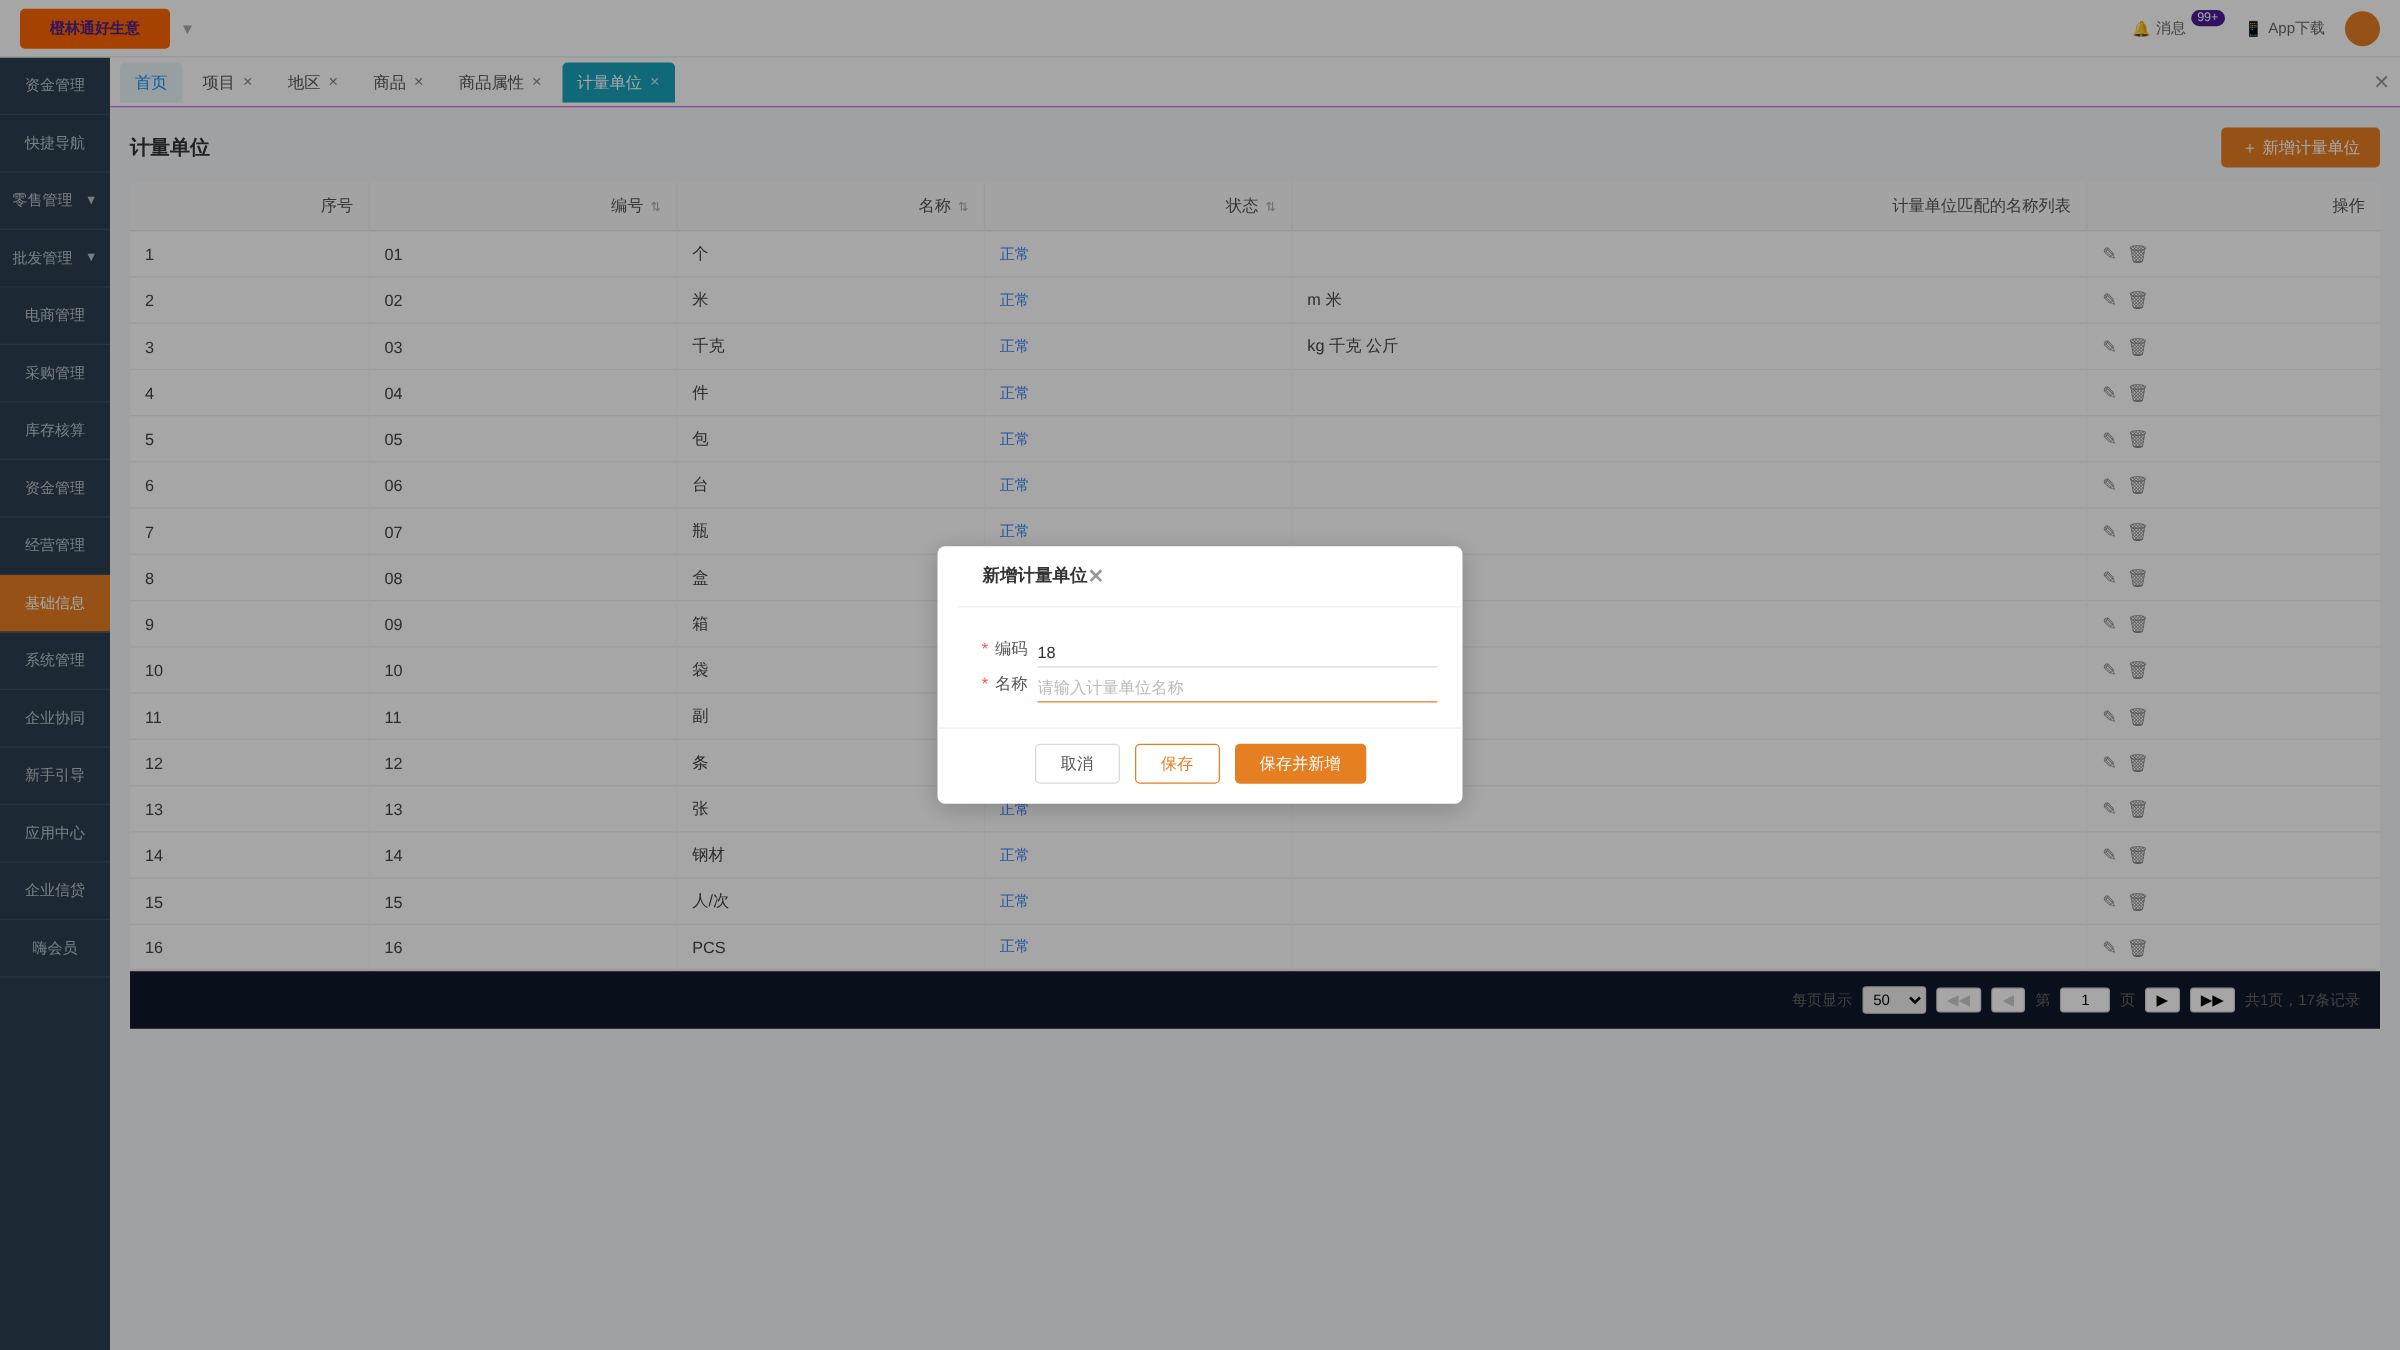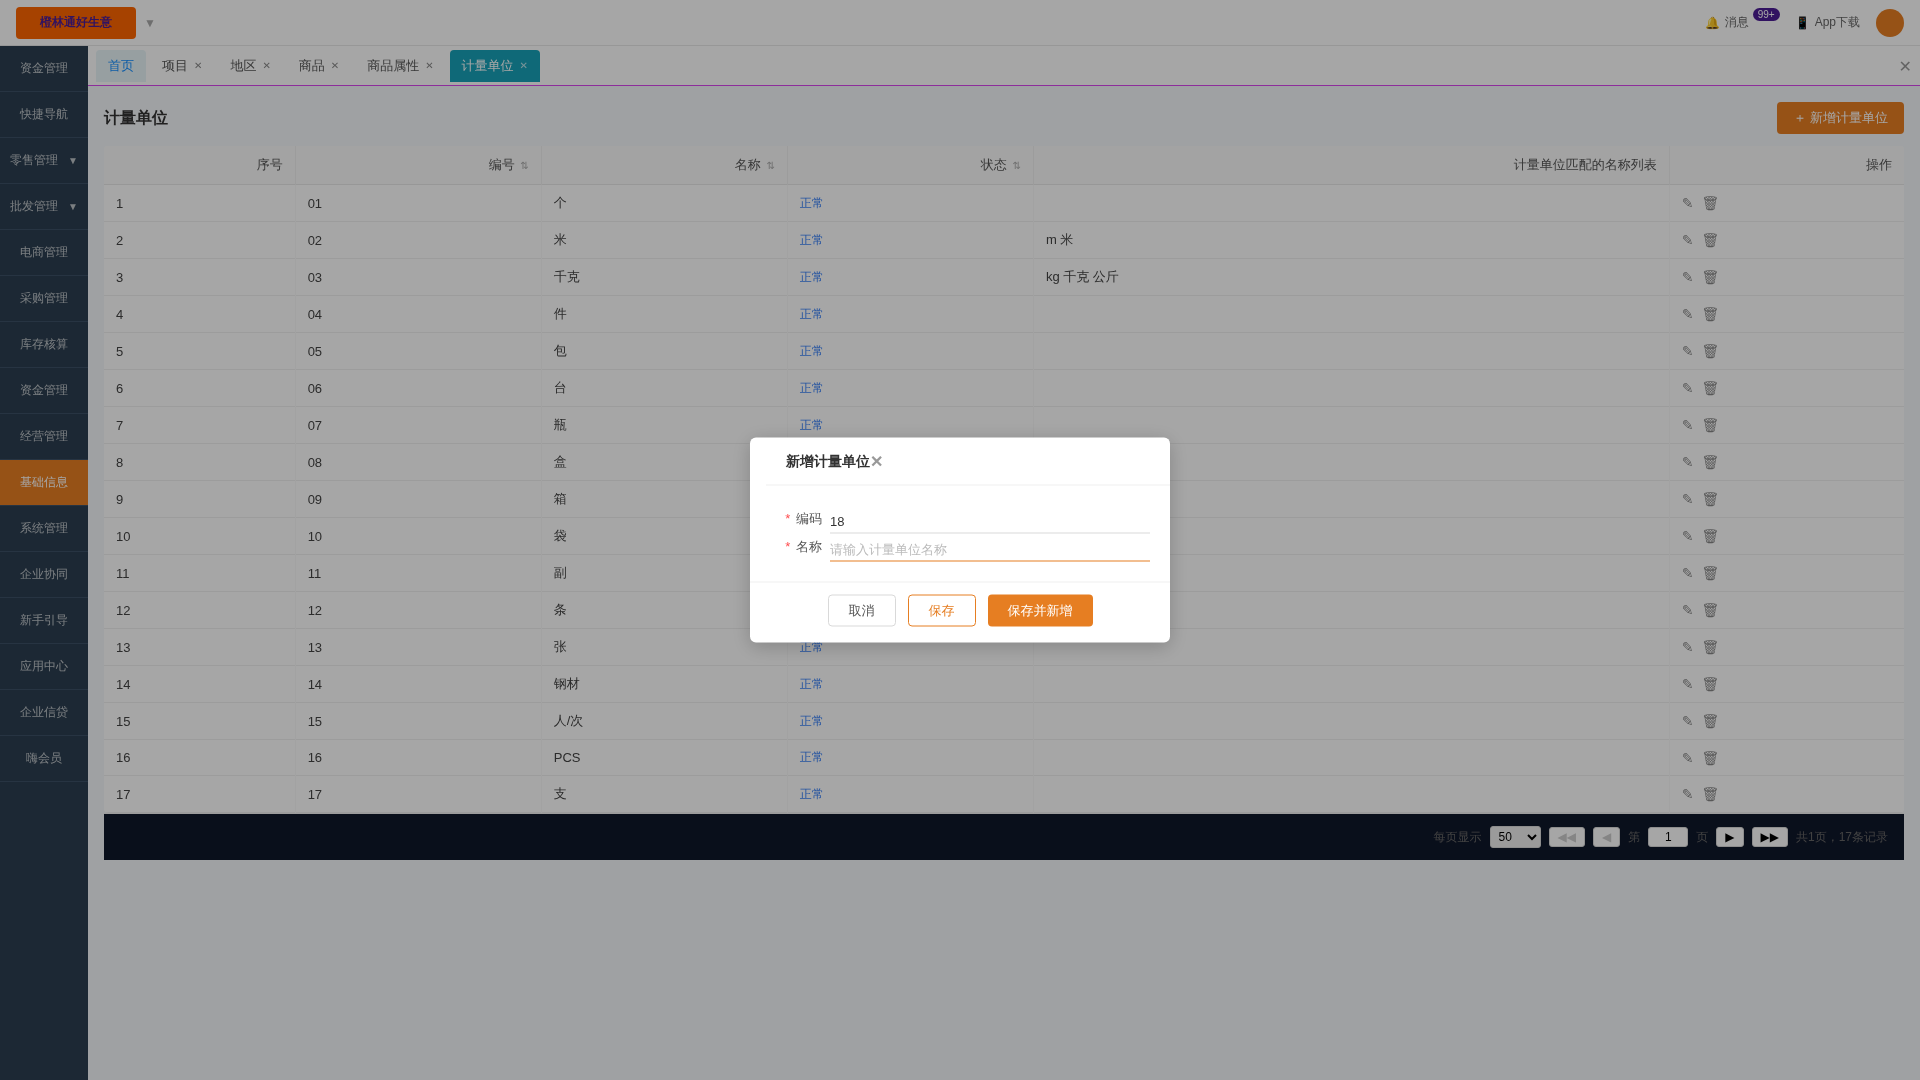--- a/index.html
+++ b/index.html
@@ -662,33 +662,20 @@
         <div class="action-btns">
           <span class="action-edit">✎</span>
           <span class="action-delete">🗑</span>
         </div>
       </td>
     </tr>
               <tr>
       <td>16</td>
       <td>16</td>
       <td>PCS</td>
-      <td><span class="status-normal">正常</span></td>
-      <td></td>
-      <td>
-        <div class="action-btns">
-          <span class="action-edit">✎</span>
-          <span class="action-delete">🗑</span>
-        </div>
-      </td>
-    </tr>
-              <tr>
-      <td>17</td>
-      <td>17</td>
-      <td>支</td>
       <td><span class="status-normal">正常</span></td>
       <td></td>
       <td>
         <div class="action-btns">
           <span class="action-edit">✎</span>
           <span class="action-delete">🗑</span>
         </div>
       </td>
     </tr>
             </tbody>

